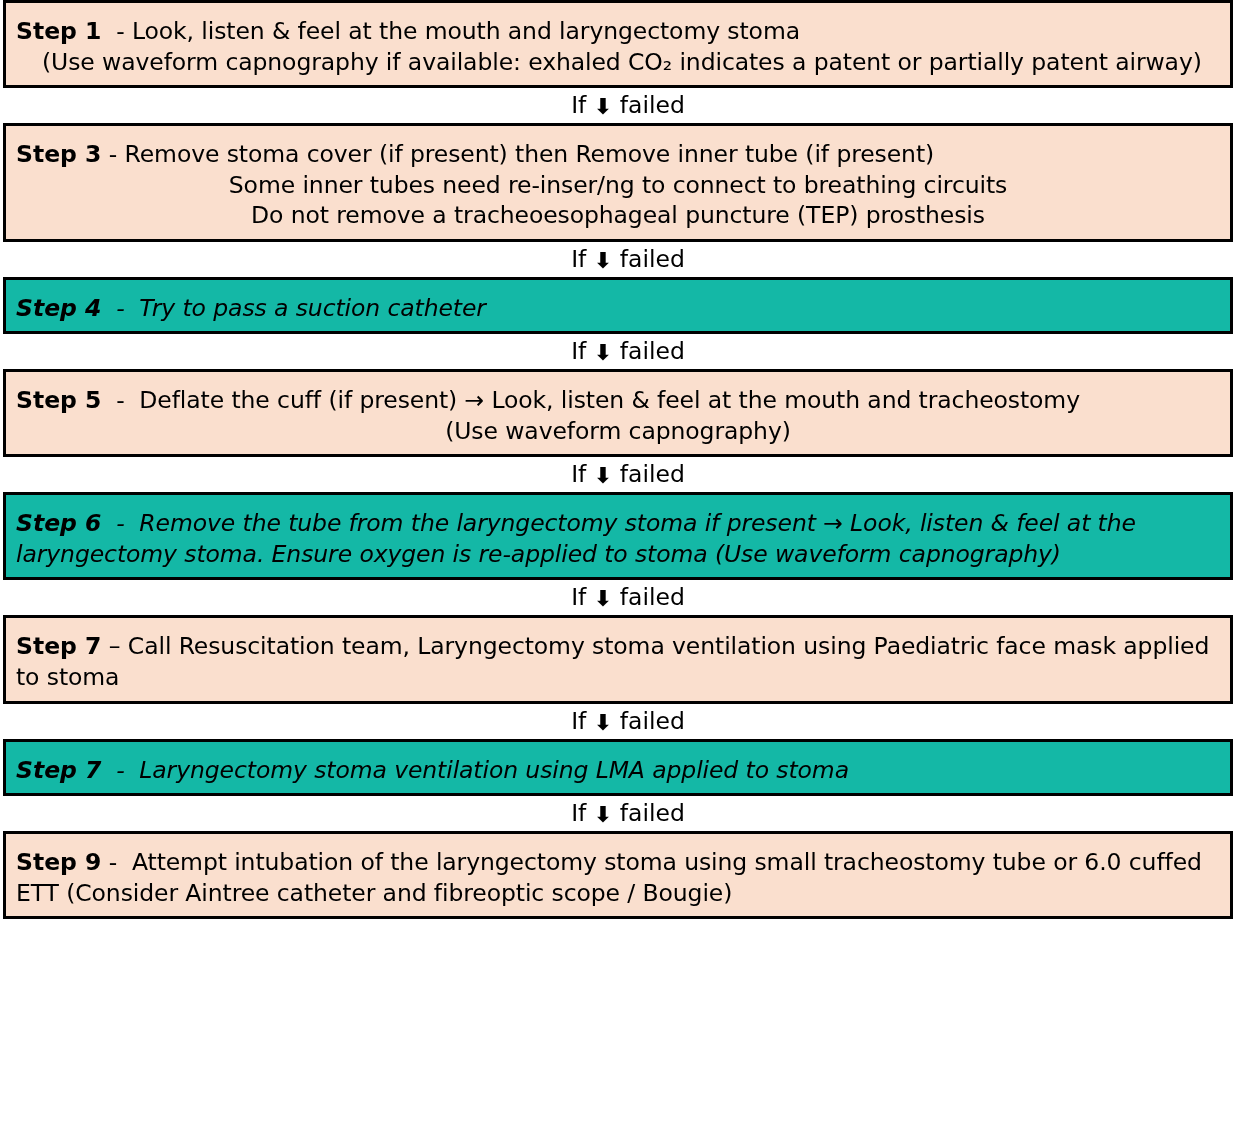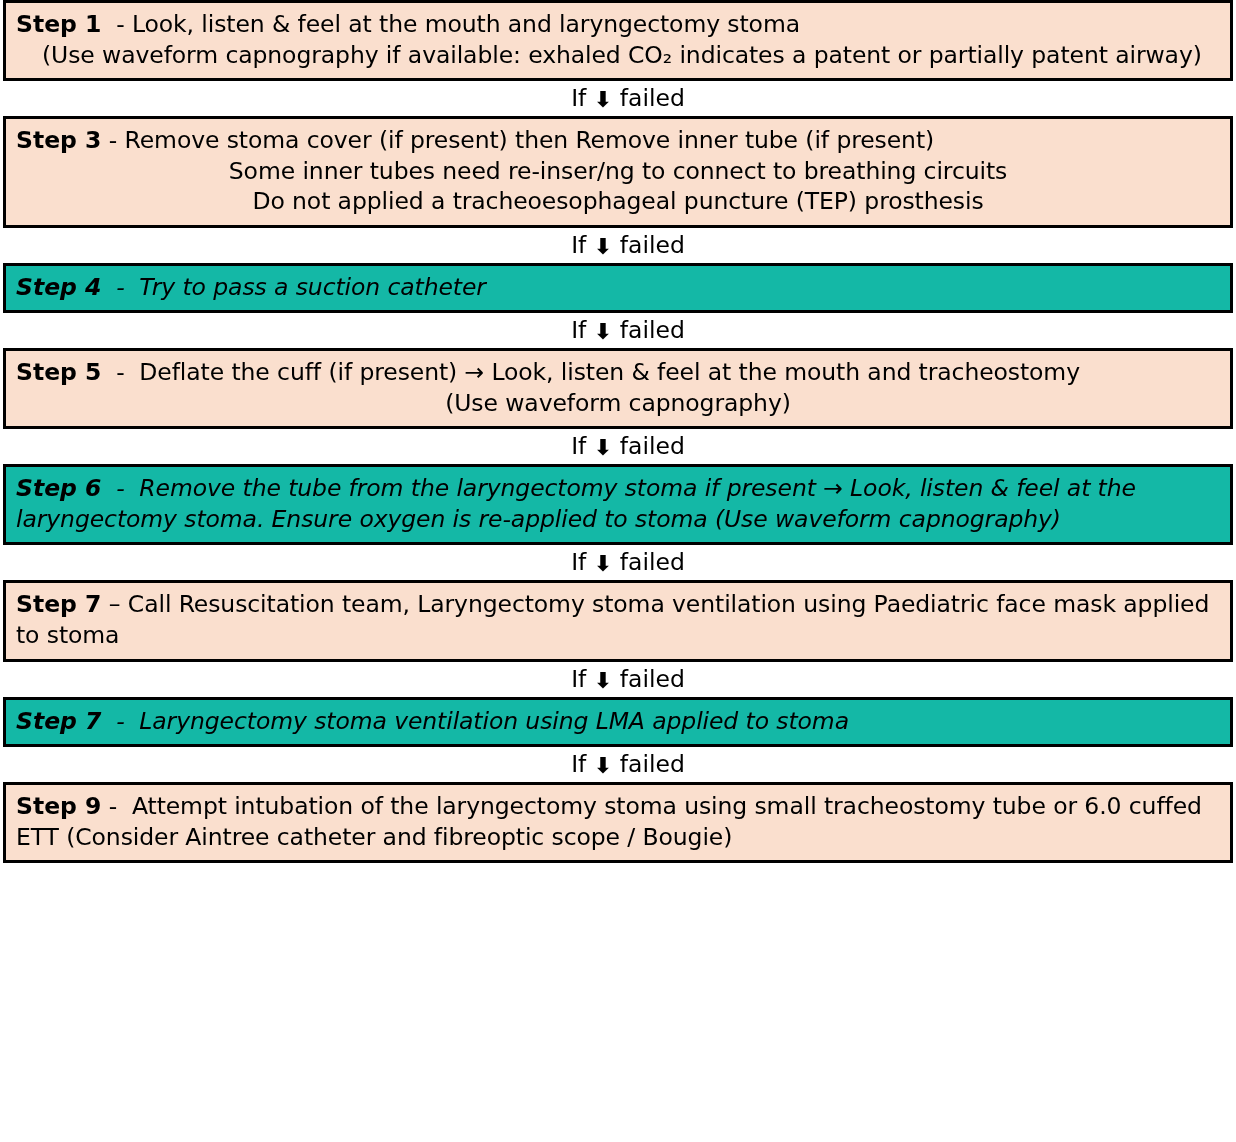--- a/index.html
+++ b/index.html
@@ -23,21 +23,21 @@
     display: flex;
     flex-direction: column;
     align-items: stretch;
   }
 
   
   .step-box {
     box-sizing: border-box;
     border: 3px solid #000000;
     margin: 0 3px;
-    padding: 6px 10px 8px 10px;
+    padding: 13px 10px 8px 10px;
     line-height: 1.30;
     font-size: 23.5px;
     letter-spacing: -0.1px;
   }
   .step-box.pink   { background: #fadfce; }
   .step-box.yellow { background: #14b8a6; font-style: italic; }
 
   .step-line {
     display: block;
     white-space: pre-wrap;
@@ -72,21 +72,21 @@
 <div class="flow">
 
 <div class="step-box pink">
       <span class="step-line"><span class="step-label">Step 1</span><span>  - </span><span>Look, listen &amp; feel at the mouth and laryngectomy stoma</span></span>
       <span class="step-line indent"><span>(Use waveform capnography if available: exhaled CO₂ indicates a patent or partially patent airway)</span></span>
     </div>
     <div class="connector"><span>If </span><span class="arrow-down">⬇</span><span> failed</span></div>
     <div class="step-box pink">
       <span class="step-line"><span class="step-label">Step 3</span><span> - </span><span>Remove stoma cover (if present) then Remove inner tube (if present)</span></span>
       <span class="step-line center"><span>Some inner tubes need re-inser/ng to connect to breathing circuits</span></span>
-      <span class="step-line center"><span>Do not applied a tracheoesophageal puncture (TEP) prosthesis</span></span>
+      <span class="step-line center"><span>Do not remove a tracheoesophageal puncture (TEP) prosthesis</span></span>
     </div>
     <div class="connector"><span>If </span><span class="arrow-down">⬇</span><span> failed</span></div>
     <div class="step-box yellow">
       <span class="step-line"><span class="step-label">Step 4</span><span>  -  </span><span>Try to pass a suction catheter</span></span>
     </div>
     <div class="connector"><span>If </span><span class="arrow-down">⬇</span><span> failed</span></div>
     <div class="step-box pink">
       <span class="step-line"><span class="step-label">Step 5</span><span>  -  </span><span>Deflate the cuff (if present) → Look, listen &amp; feel at the mouth and tracheostomy</span></span>
       <span class="step-line center"><span>(Use waveform capnography)</span></span>
     </div>

